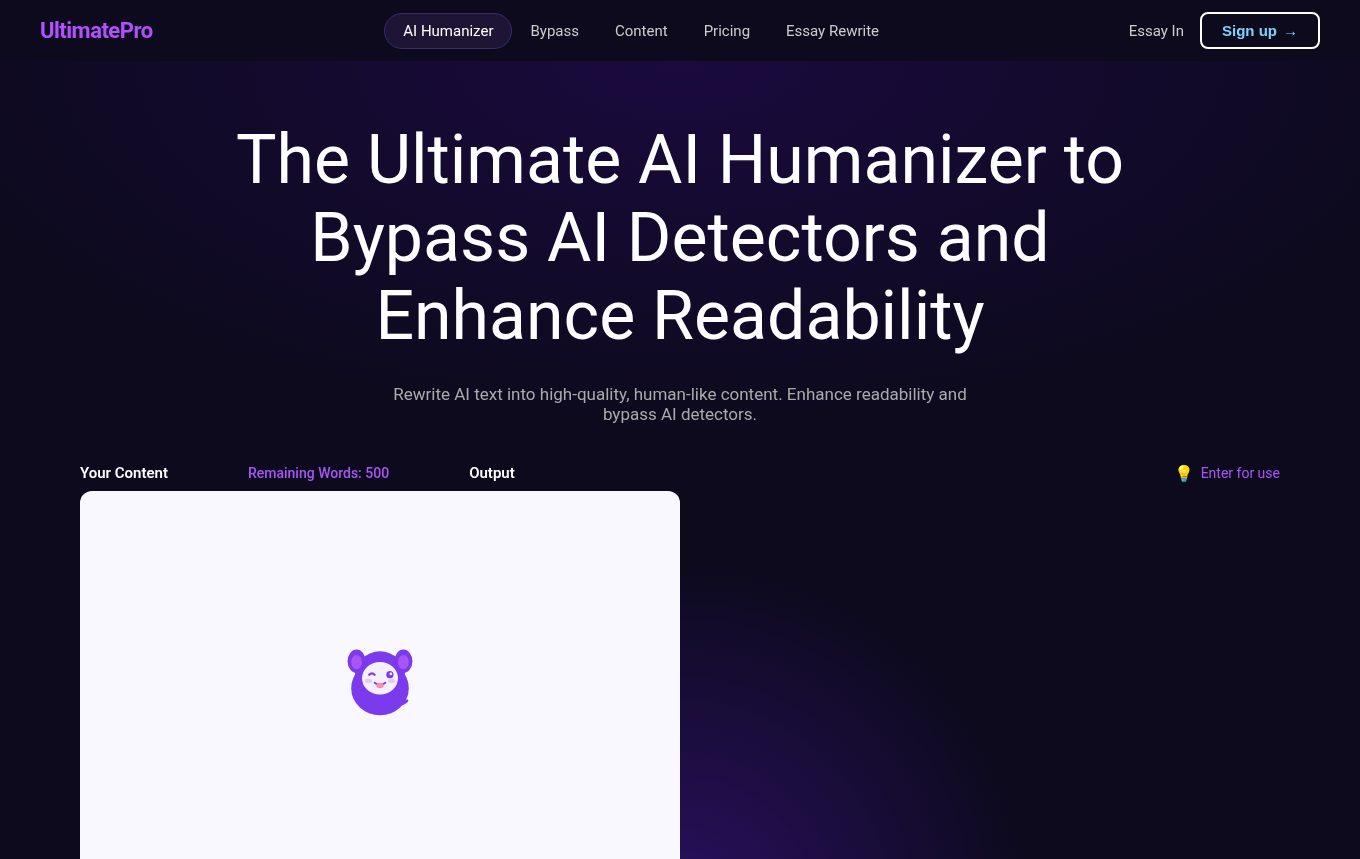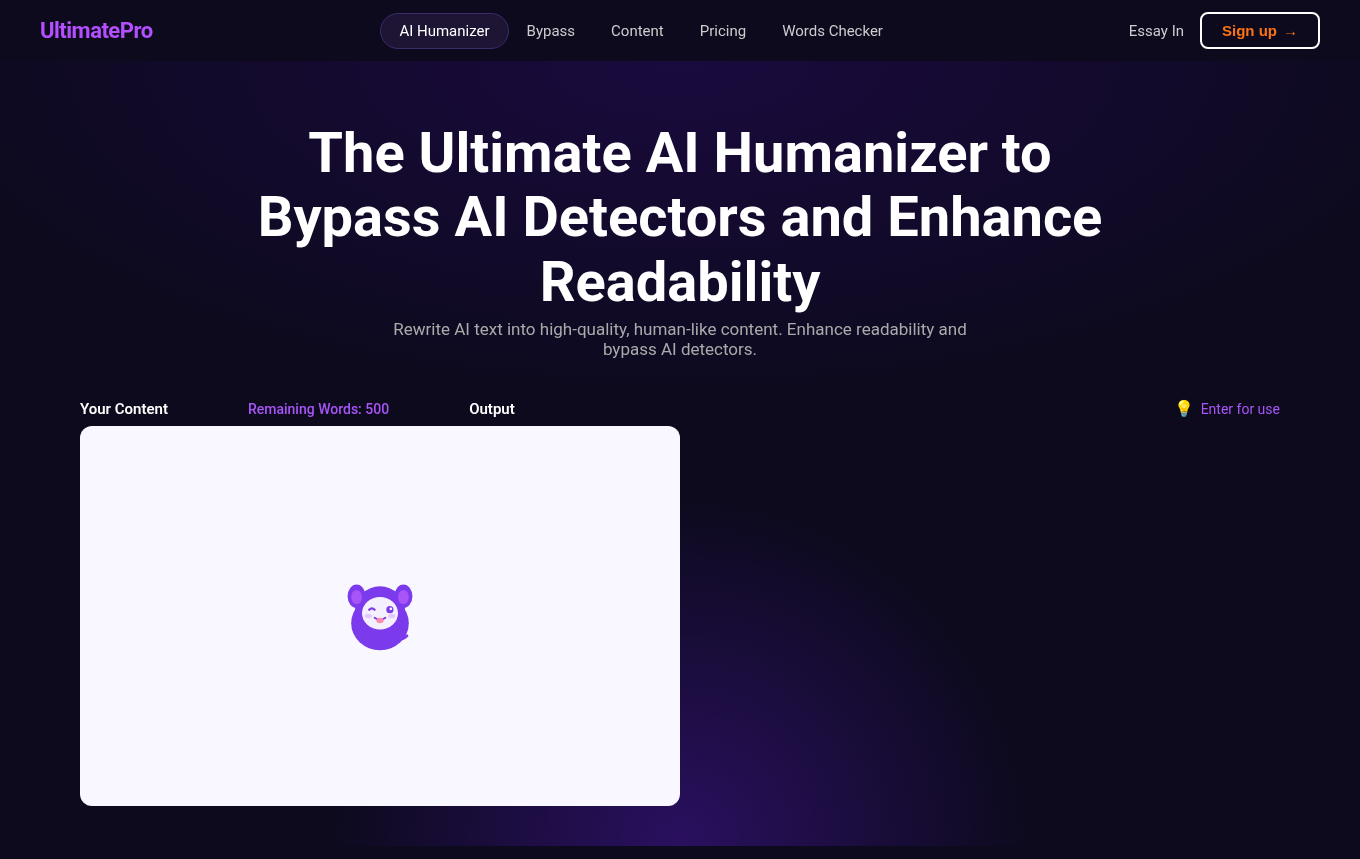--- a/index.html
+++ b/index.html
@@ -58,21 +58,21 @@
       font-size: 15px;
       color: #ccc;
       cursor: pointer;
     }
     .sign-up {
       display: flex;
       align-items: center;
       gap: 6px;
       background: transparent;
       border: 2px solid #fff;
-      color: #f97316;
+      color: #7dd3fc;
       padding: 8px 20px;
       border-radius: 8px;
       font-size: 15px;
       cursor: pointer;
       font-weight: 600;
     }
 
     
     .hero {
       text-align: center;
@@ -84,27 +84,27 @@
       content: '';
       position: absolute;
       bottom: 0; left: 50%;
       transform: translateX(-50%);
       width: 700px; height: 350px;
       background: radial-gradient(ellipse at center bottom, #2a1060 0%, transparent 70%);
       border-radius: 50% 50% 0 0;
       z-index: 0;
     }
     .hero h1 {
-      font-size: 56px;
-      font-weight: 700;
+      font-size: 68px;
+      font-weight: 400;
       line-height: 1.15;
       position: relative;
       z-index: 1;
       max-width: 900px;
-      margin: 0 auto 5px;
+      margin: 0 auto 28px;
     }
     .hero p {
       font-size: 17px;
       color: #aaa;
       max-width: 620px;
       margin: 0 auto 40px;
       position: relative;
       z-index: 1;
     }
 
@@ -226,21 +226,21 @@
 <nav>
   <div class="logo">
     <span>Ultimate</span><span>Pro</span>
   </div>
 
   <div class="nav-links">
     <a class="nav-link active">AI Humanizer</a>
     <a class="nav-link">Bypass</a>
     <a class="nav-link">Content</a>
     <a class="nav-link">Pricing</a>
-    <a class="nav-link">Words Checker</a>
+    <a class="nav-link">Essay Rewrite</a>
   </div>
 
   <div class="nav-auth">
     <span class="sign-in">Essay In</span>
     <button class="sign-up">
       <span>Sign up</span>
       <span>→</span>
     </button>
   </div>
 </nav>

